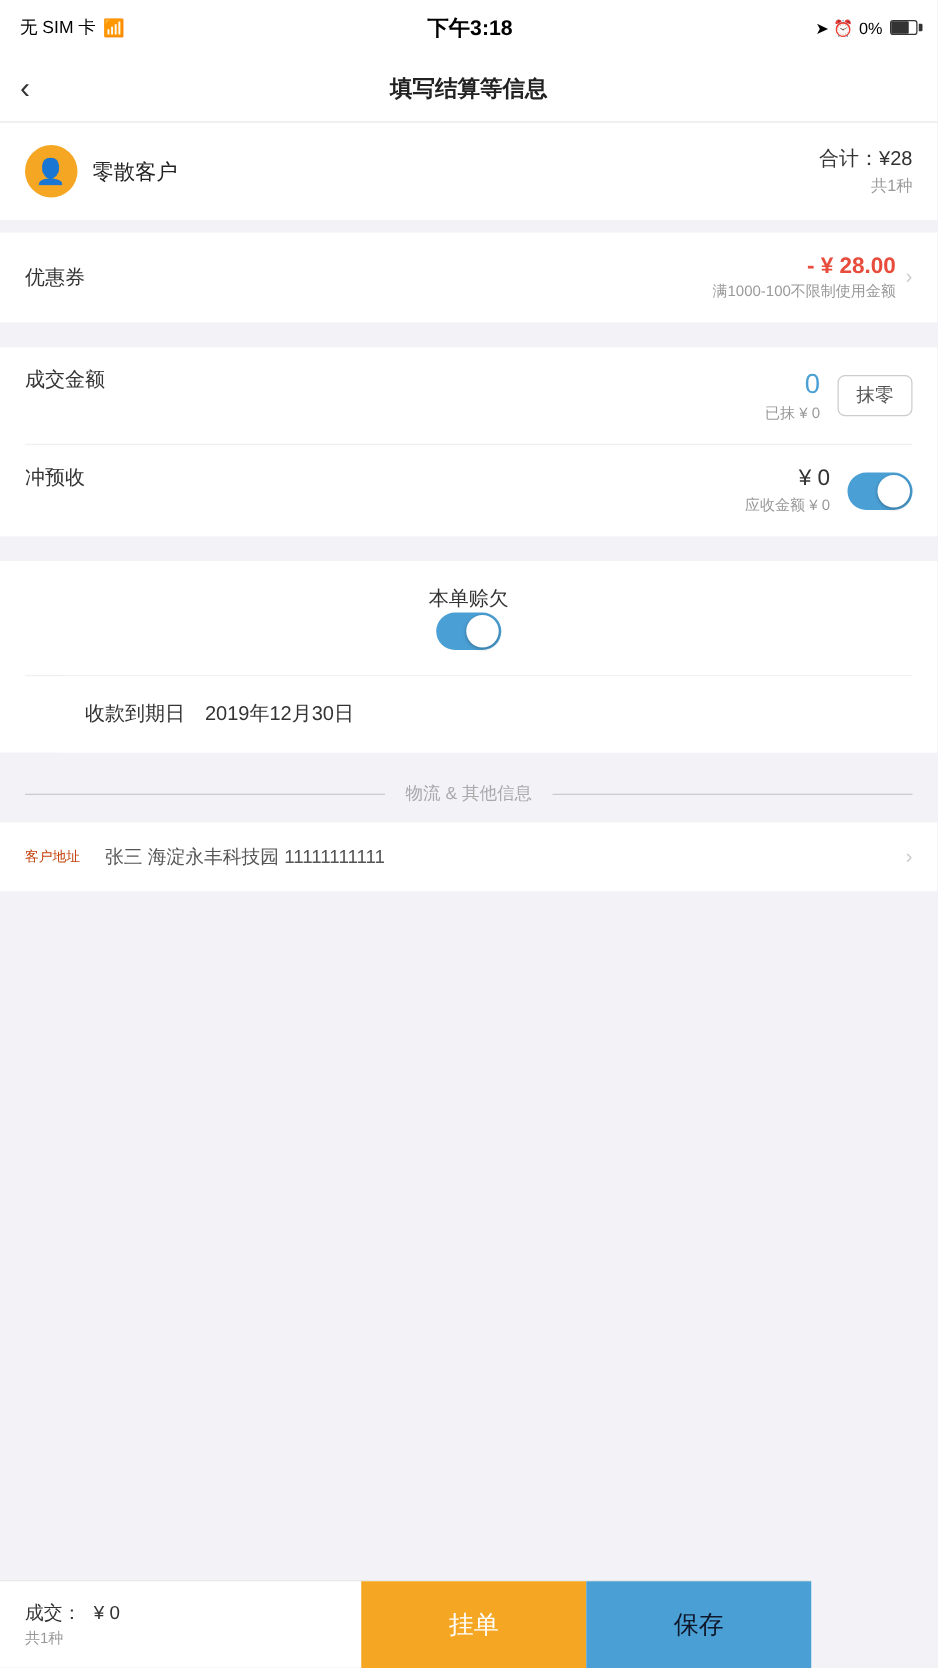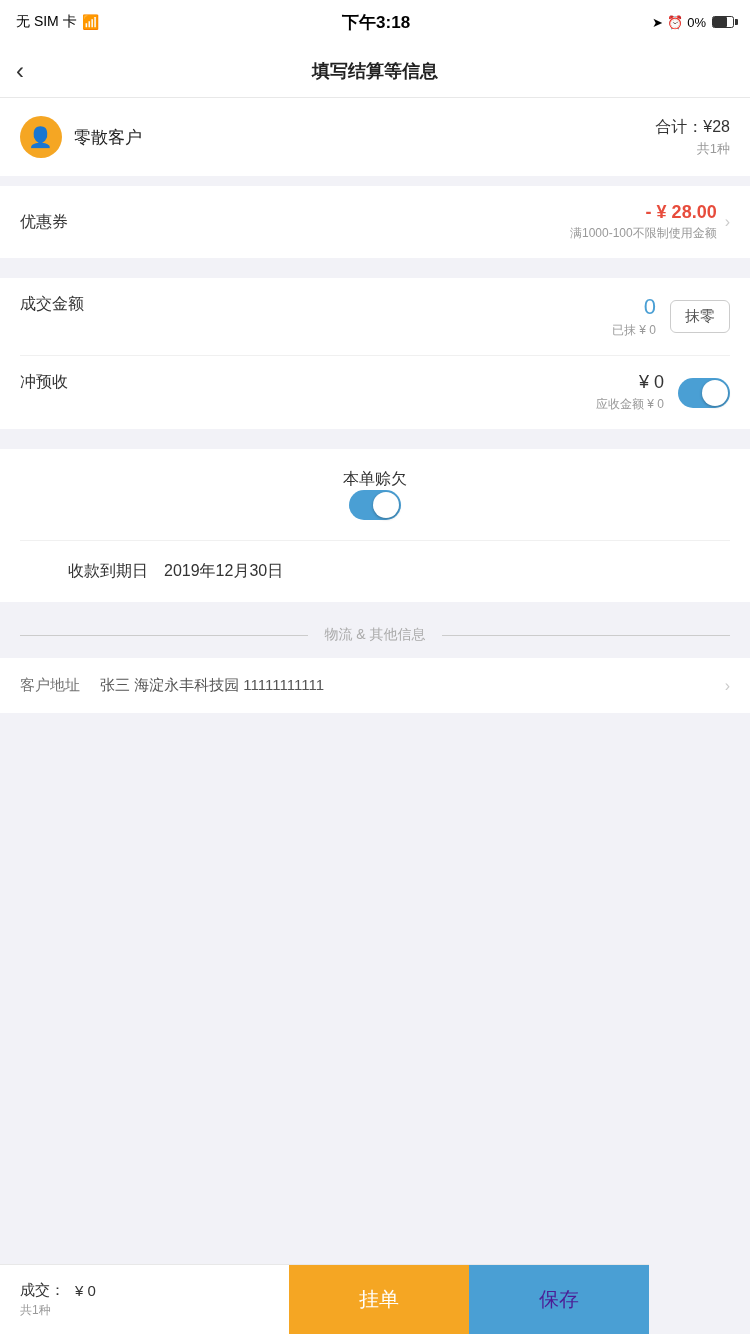--- a/index.html
+++ b/index.html
@@ -290,22 +290,22 @@
 
     
     .address-row {
       display: flex;
       align-items: center;
       justify-content: space-between;
       padding: 18px 20px;
       background: #fff;
     }
     .address-label {
-      font-size: 15px;
-      color: #737373;
+      font-size: 11px;
+      color: #c2410c;
       flex-shrink: 0;
       margin-right: 20px;
     }
     .address-value {
       font-size: 15px;
       color: #555;
       flex: 1;
     }
 
     
@@ -343,21 +343,21 @@
       font-size: 20px;
       color: #fff;
       font-weight: 500;
       cursor: pointer;
     }
     .bottom-btn-save {
       width: 180px; height: 70px;
       background: #4a9fd4;
       display: flex; align-items: center; justify-content: center;
       font-size: 20px;
-      color: #4c1d95;
+      color: #0f172a;
       font-weight: 500;
       cursor: pointer;
     }
 
     
     .page-padding-bottom {
       height: 80px;
     }
   </style>
 </head>

